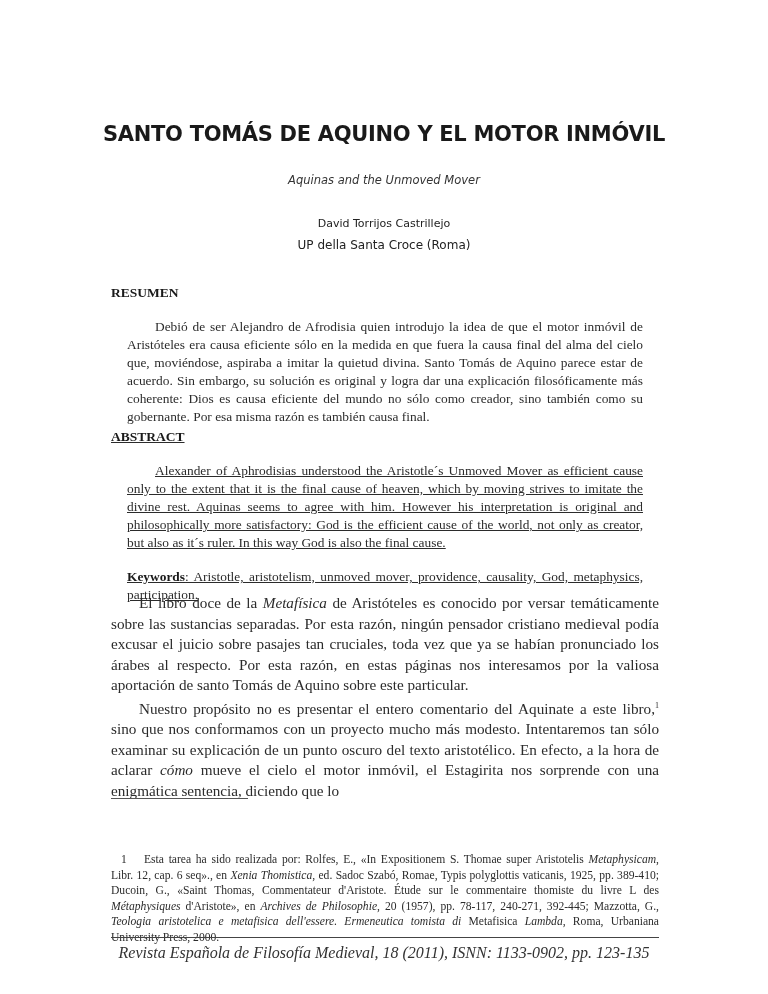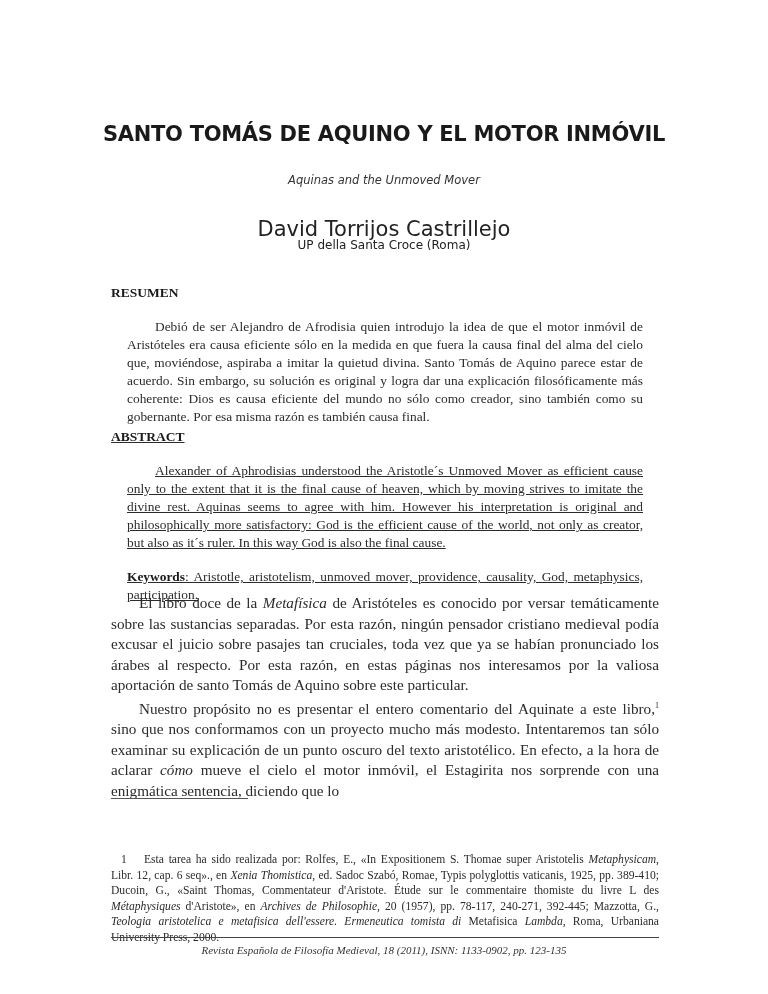--- a/index.html
+++ b/index.html
@@ -9,21 +9,21 @@
     position: absolute; left: 0; top: 122px; width: 768px; text-align: center;
     font-family: "DejaVu Sans", sans-serif; font-weight: bold; font-size: 21px;
     letter-spacing: -0.3px; color: #1a1a1a;
   }
   .subtitle {
     position: absolute; left: 0; top: 173px; width: 768px; text-align: center;
     font-family: "DejaVu Sans", sans-serif; font-style: italic; font-size: 11.5px; color: #333;
   }
   .author {
     position: absolute; left: 0; top: 217px; width: 768px; text-align: center;
-    font-family: "DejaVu Sans", sans-serif; font-size: 21px; color: #222;
+    font-family: "DejaVu Sans", sans-serif; font-size: 11px; color: #222;
   }
   .affiliation {
     position: absolute; left: 0; top: 238px; width: 768px; text-align: center;
     font-family: "DejaVu Sans", sans-serif; font-size: 12px; color: #222;
   }
   .block {
     position: absolute; left: 111px; width: 548px;
     font-family: "Liberation Serif", serif; font-size: 13.4px; line-height: 18px;
     text-align: justify; color: #2b2b2b;
   }
@@ -44,21 +44,21 @@
   .fn-rule { position: absolute; left: 111px; top: 798px; width: 137px; height: 0; border-top: 1px solid #555; }
   .footnote {
     position: absolute; left: 111px; top: 852px; width: 548px;
     font-family: "Liberation Serif", serif; font-size: 11.6px; line-height: 15.6px;
     text-align: justify; color: #2b2b2b;
   }
   .footnote .fn-num { display: inline-block; width: 23px; text-indent: 0; padding-left: 10px; box-sizing: content-box; }
   .footer-rule { position: absolute; left: 111px; top: 937px; width: 548px; height: 0; border-top: 1px solid #444; }
   .footer {
     position: absolute; left: 0; top: 944px; width: 768px; text-align: center;
-    font-family: "Liberation Serif", serif; font-style: italic; font-size: 11px; color: #333;
+    font-family: "Liberation Serif", serif; font-style: italic; font-size: 16px; color: #333;
   }
 </style>
 </head>
 <body>
 
 <div class="page">
 
   <div class="title">SANTO TOMÁS DE AQUINO Y EL MOTOR INMÓVIL</div>
   <div class="subtitle">Aquinas and the Unmoved Mover</div>
   <div class="author">David Torrijos Castrillejo</div>

